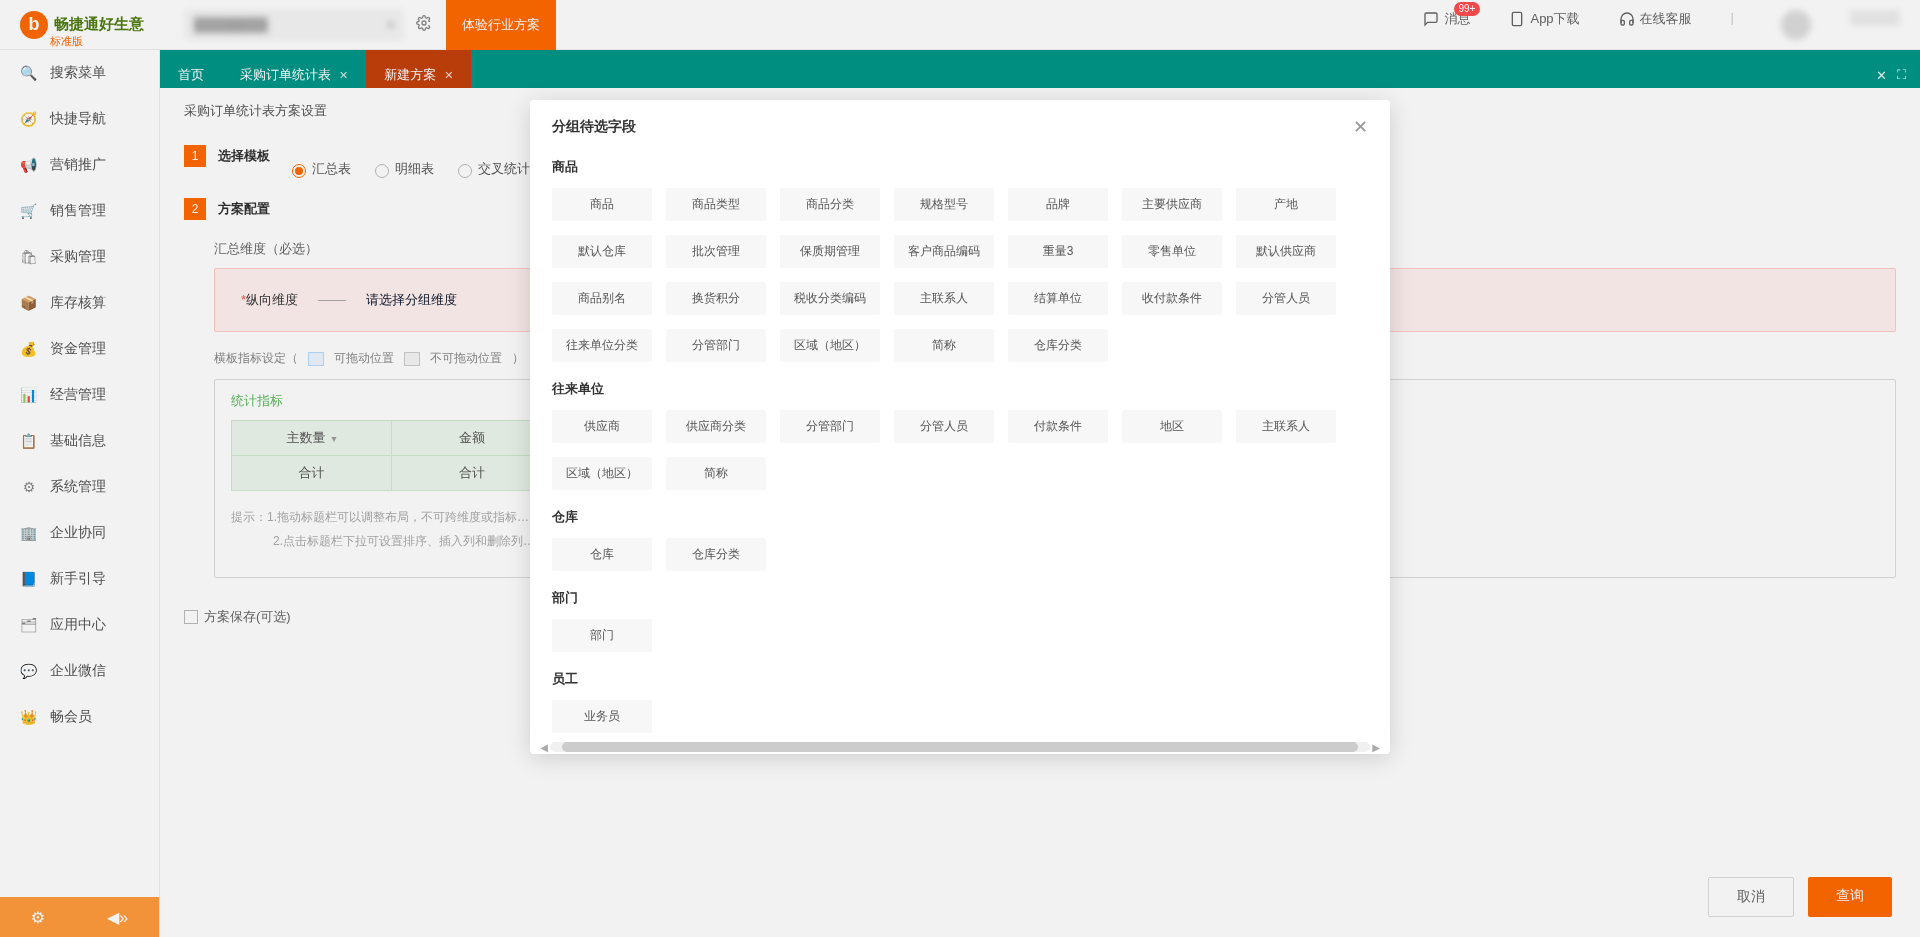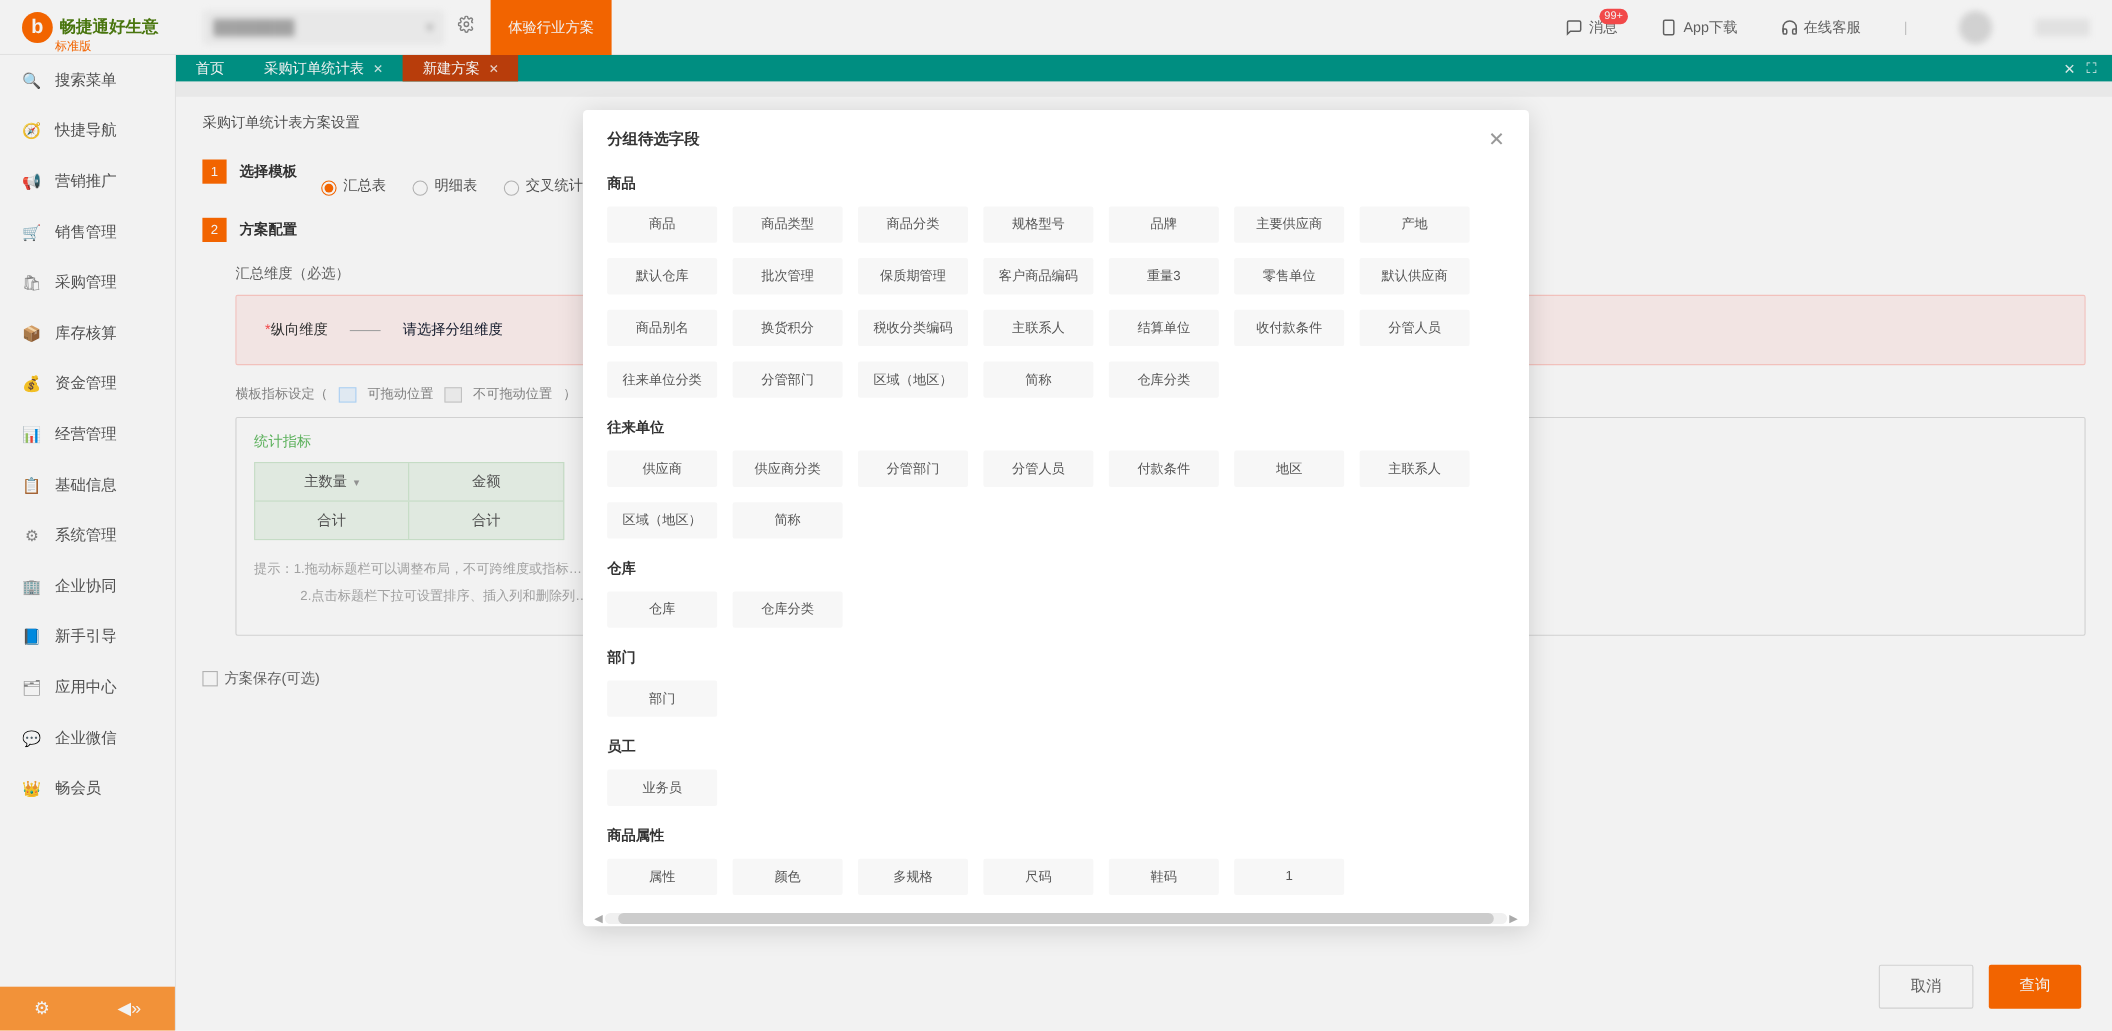--- a/index.html
+++ b/index.html
@@ -7,35 +7,35 @@
 
 
 .top-header { height: 50px; background: #fff; display: flex; align-items: center; padding: 0 20px; border-bottom: 1px solid #eee; }
 .logo-area { display: flex; align-items: center; gap: 6px; }
 .logo-icon { width: 28px; height: 28px; background: #ff6a00; border-radius: 50%; display: flex; align-items: center; justify-content: center; color: #fff; font-weight: bold; font-size: 18px; }
 .logo-text { font-size: 15px; font-weight: bold; color: #4d7c0f; }
 .logo-sub { font-size: 11px; color: #ff6a00; position: absolute; top: 34px; left: 50px; }
 .company-select { margin-left: 40px; width: 220px; height: 32px; background: #f5f5f5; border-radius: 4px; display: flex; align-items: center; padding: 0 10px; color: #aaa; justify-content: space-between; filter: blur(3px); }
 .gear-btn { margin-left: 12px; color: #888; font-size: 16px; cursor: pointer; }
 .trial-btn { margin-left: 14px; padding: 20px 16px; background: #ff6a00; color: #fff; border-radius: 3px; font-size: 13px; cursor: pointer; }
-.header-right { margin-left: auto; display: flex; align-items: center; gap: 39px; color: #666; font-size: 13px; }
+.header-right { margin-left: auto; display: flex; align-items: flex-start; gap: 39px; color: #666; font-size: 13px; }
 .hr-item { display: flex; align-items: center; gap: 5px; cursor: pointer; position: relative; }
 .badge { position: absolute; top: -8px; right: -10px; background: #ff4d4f; color: #fff; border-radius: 8px; padding: 0 5px; font-size: 10px; line-height: 14px; }
 .avatar { width: 30px; height: 30px; background: #ddd; border-radius: 50%; margin-left: 8px; filter: blur(3px); }
 .avatar-name { width: 50px; height: 16px; background: #eee; filter: blur(3px); }
 
 
 .sidebar { position: absolute; left: 0; top: 50px; width: 160px; bottom: 0; background: #fff; border-right: 1px solid #eee; display: flex; flex-direction: column; }
 .sb-item { display: flex; align-items: center; gap: 12px; padding: 14px 20px; color: #555; cursor: pointer; font-size: 14px; }
 .sb-icon { width: 18px; height: 18px; display: inline-flex; align-items: center; justify-content: center; color: #888; }
 .sb-footer { margin-top: auto; background: #ff9a3d; height: 40px; display: flex; align-items: center; justify-content: space-around; color: #fff; }
 .sb-footer span { cursor: pointer; font-size: 16px; }
 
 
-.tabs-bar { position: absolute; left: 160px; right: 0; top: 50px; height: 24px; background: #009688; display: flex; align-items: stretch; color: #fff; }
+.tabs-bar { position: absolute; left: 160px; right: 0; top: 50px; height: 50px; background: #009688; display: flex; align-items: stretch; color: #fff; }
 .tab { display: flex; align-items: center; padding: 0 18px; gap: 8px; cursor: pointer; font-size: 13px; }
 .tab.active { background: #c2410c; }
 .tab .close { font-size: 11px; opacity: .8; }
 .tabs-right { margin-left: auto; display: flex; align-items: center; gap: 10px; padding-right: 14px; }
 .tabs-right span { cursor: pointer; opacity: .9; }
 
 
 .content { position: absolute; left: 160px; right: 0; top: 88px; bottom: 0; background: #fff; padding: 14px 24px 70px 24px; overflow: auto; }
 .page-title { font-size: 13px; color: #555; margin-bottom: 14px; }
 .step-row { display: flex; align-items: center; gap: 12px; margin-bottom: 20px; }
@@ -56,39 +56,39 @@
 
 .legend { display: flex; align-items: center; gap: 10px; color: #888; font-size: 12px; margin-bottom: 12px; }
 .lg-box { width: 16px; height: 14px; border: 1px solid #ccc; display: inline-block; }
 .lg-box.movable { background: #ecf6ff; border-color: #b7dcff; }
 .lg-box.fixed { background: #f5f5f5; }
 
 .metric-box { border: 1px solid #ddd; padding: 12px 16px 24px 16px; border-radius: 2px; position: relative; }
 .metric-title { color: #5eb95e; font-size: 13px; margin-bottom: 10px; }
 .metric-table { border: 1px solid #d0e8d0; display: inline-block; background: #ecf6ec; }
 .metric-row { display: flex; }
-.metric-cell { width: 140px; padding: 8px 12px; border-right: 1px solid #d0e8d0; text-align: center; color: #555; font-size: 13px; position: relative; }
+.metric-cell { width: 160px; padding: 8px 12px; border-right: 1px solid #d0e8d0; text-align: center; color: #555; font-size: 13px; position: relative; }
 .metric-cell:last-child { border-right: none; }
 .metric-row:first-child { border-bottom: 1px solid #d0e8d0; }
 .chev { font-size: 10px; color: #999; margin-left: 6px; }
 
 .hints { margin-top: 14px; color: #aaa; font-size: 12px; line-height: 2; }
 
 .save-check { display: flex; align-items: center; gap: 6px; color: #666; font-size: 13px; margin-top: 30px; }
 .chk { width: 14px; height: 14px; border: 1px solid #bbb; display: inline-block; }
 
 
 .footer-btns { position: absolute; right: 28px; bottom: 20px; display: flex; gap: 14px; }
 .btn { padding: 10px 28px; font-size: 14px; border-radius: 2px; cursor: pointer; }
 .btn-cancel { background: #fff; border: 1px solid #ddd; color: #666; }
 .btn-primary { background: #ff6a00; color: #fff; }
 
 
 .overlay { position: absolute; inset: 0; background: rgba(0,0,0,0.05); z-index: 50; }
-.modal { position: absolute; left: 530px; top: 100px; width: 860px; height: 742px; background: #fff; border-radius: 4px; box-shadow: 0 4px 24px rgba(0,0,0,.15); overflow: hidden; display: flex; flex-direction: column; }
+.modal { position: absolute; left: 530px; top: 100px; width: 860px; height: 654px; background: #fff; border-radius: 4px; box-shadow: 0 4px 24px rgba(0,0,0,.15); overflow: hidden; display: flex; flex-direction: column; }
 .modal-header { display: flex; align-items: center; justify-content: space-between; padding: 16px 22px; font-size: 14px; font-weight: bold; color: #333; }
 .modal-close { font-size: 18px; color: #999; cursor: pointer; font-weight: normal; }
 .modal-body { flex: 1; overflow-y: auto; padding: 4px 22px 20px 22px; position: relative; }
 .modal-body::-webkit-scrollbar { width: 10px; }
 .modal-body::-webkit-scrollbar-thumb { background: #ccc; border-radius: 5px; }
 .modal-body::-webkit-scrollbar-track { background: #f4f4f4; }
 
 .fg-section { margin-bottom: 18px; }
 .fg-title { font-size: 13px; font-weight: bold; color: #333; margin-bottom: 12px; }
 .fg-grid { display: flex; flex-wrap: wrap; gap: 14px 14px; }

